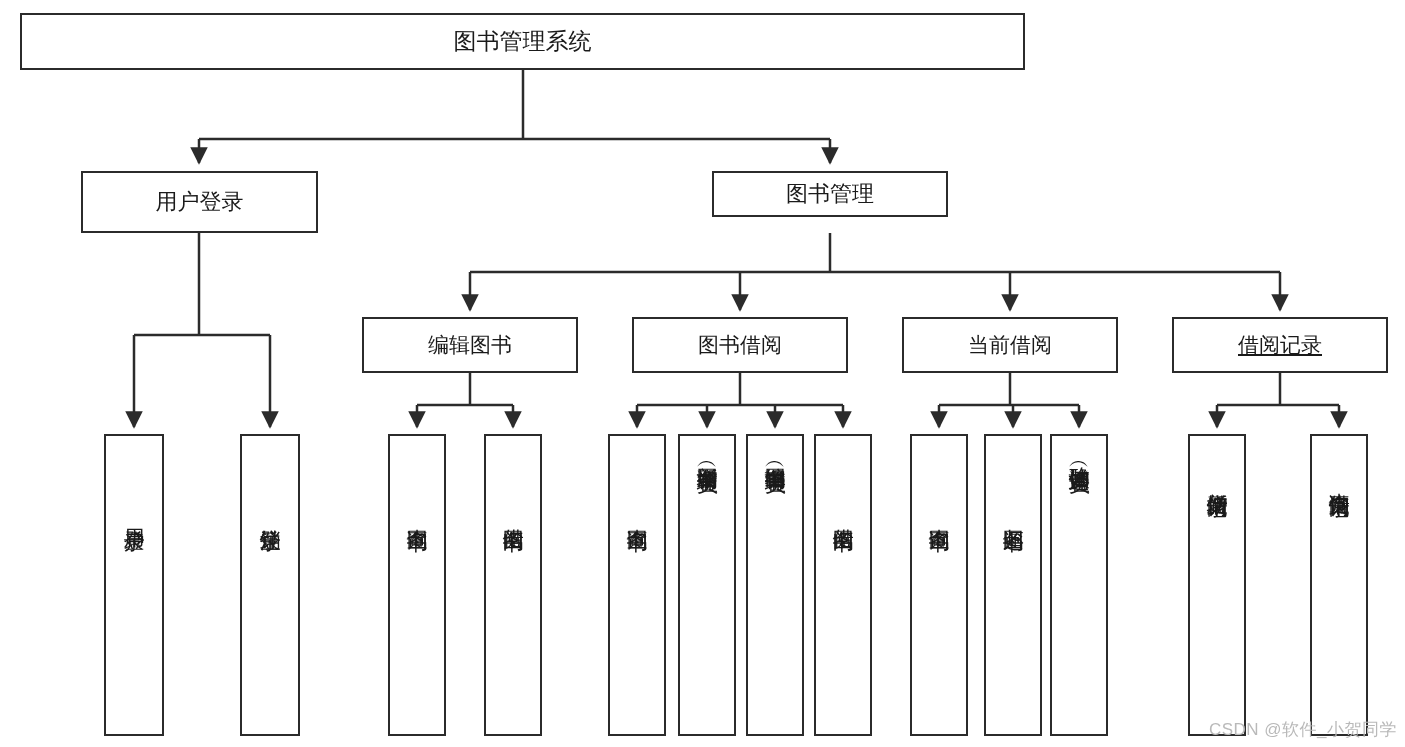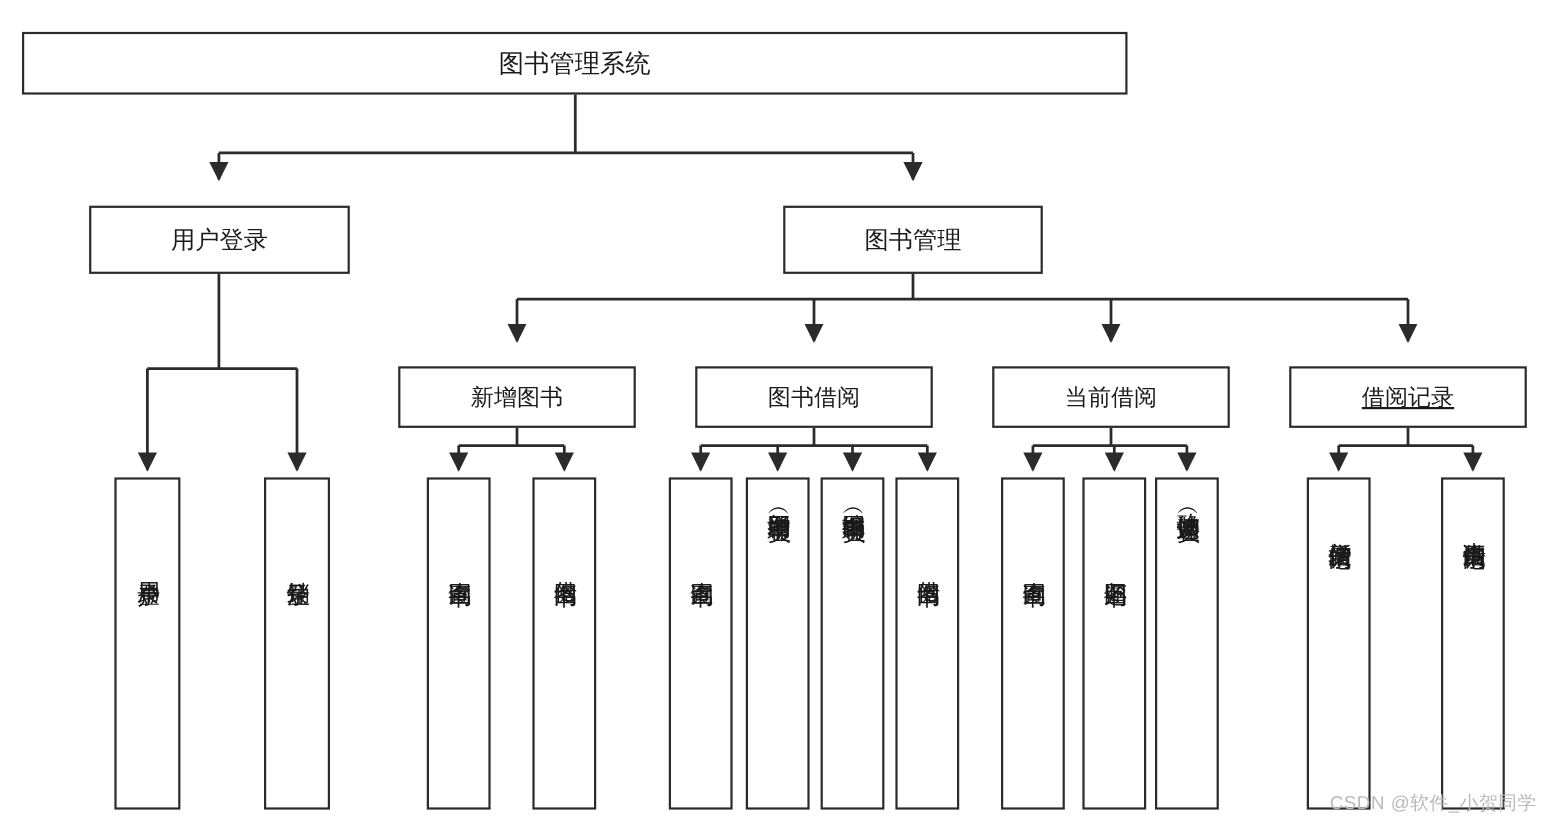--- a/index.html
+++ b/index.html
@@ -19,21 +19,20 @@
   }
   .node {
     position: absolute;
     box-sizing: border-box;
     border: 2px solid #2b2b2b;
     background: #ffffff;
     display: flex;
     align-items: center;
     justify-content: center;
     color: #1a1a1a;
-    margin-top: 16px;
   }
   .node.root {
     font-size: 23px;
   }
   .node.lvl2 {
     font-size: 22px;
   }
   .node.lvl3 {
     font-size: 21px;
   }
@@ -136,23 +135,23 @@
       <path d="M 1280 373 L 1280 405"></path>
       <path d="M 1217 405 L 1339 405"></path>
       <path d="M 1217 405 L 1217 427" marker-end="url(#arrow)"></path>
       <path d="M 1339 405 L 1339 427" marker-end="url(#arrow)"></path>
     </g>
   </svg>
 
   <div class="node root" id="node-root" style="left: 20px; top: 13px; width: 1005px; height: 57px;">图书管理系统</div>
 
   <div class="node lvl2" id="node-l2-0" style="left: 81px; top: 171px; width: 237px; height: 62px;">用户登录</div>
-  <div class="node lvl2" id="node-l2-1" style="left: 712px; top: 171px; width: 236px; height: 62px;">图书管理</div>
+  <div class="node lvl2" id="node-l2-1" style="left: 712px; top: 171px; width: 236px; height: 46px;">图书管理</div>
 
-  <div class="node lvl3" id="node-l3-0" style="left: 362px; top: 317px; width: 216px; height: 56px;">新增图书</div>
+  <div class="node lvl3" id="node-l3-0" style="left: 362px; top: 317px; width: 216px; height: 56px;">编辑图书</div>
   <div class="node lvl3" id="node-l3-2" style="left: 902px; top: 317px; width: 216px; height: 56px;">当前借阅</div>
   <div class="node lvl3" id="node-l3-1" style="left: 632px; top: 317px; width: 216px; height: 56px;">图书借阅</div>
   <div class="node lvl3" id="node-l3-3" style="left: 1172px; top: 317px; width: 216px; height: 56px; text-decoration: underline;">借阅记录</div>
 
   <div class="leaf pad-mid" id="leaf-0" style="left: 104px; top: 434px; width: 60px; height: 302px;">
     <span class="vtext">用户登录</span>
   </div>
   <div class="leaf pad-mid" id="leaf-1" style="left: 240px; top: 434px; width: 60px; height: 302px;">
     <span class="vtext">注销登录</span>
   </div>

